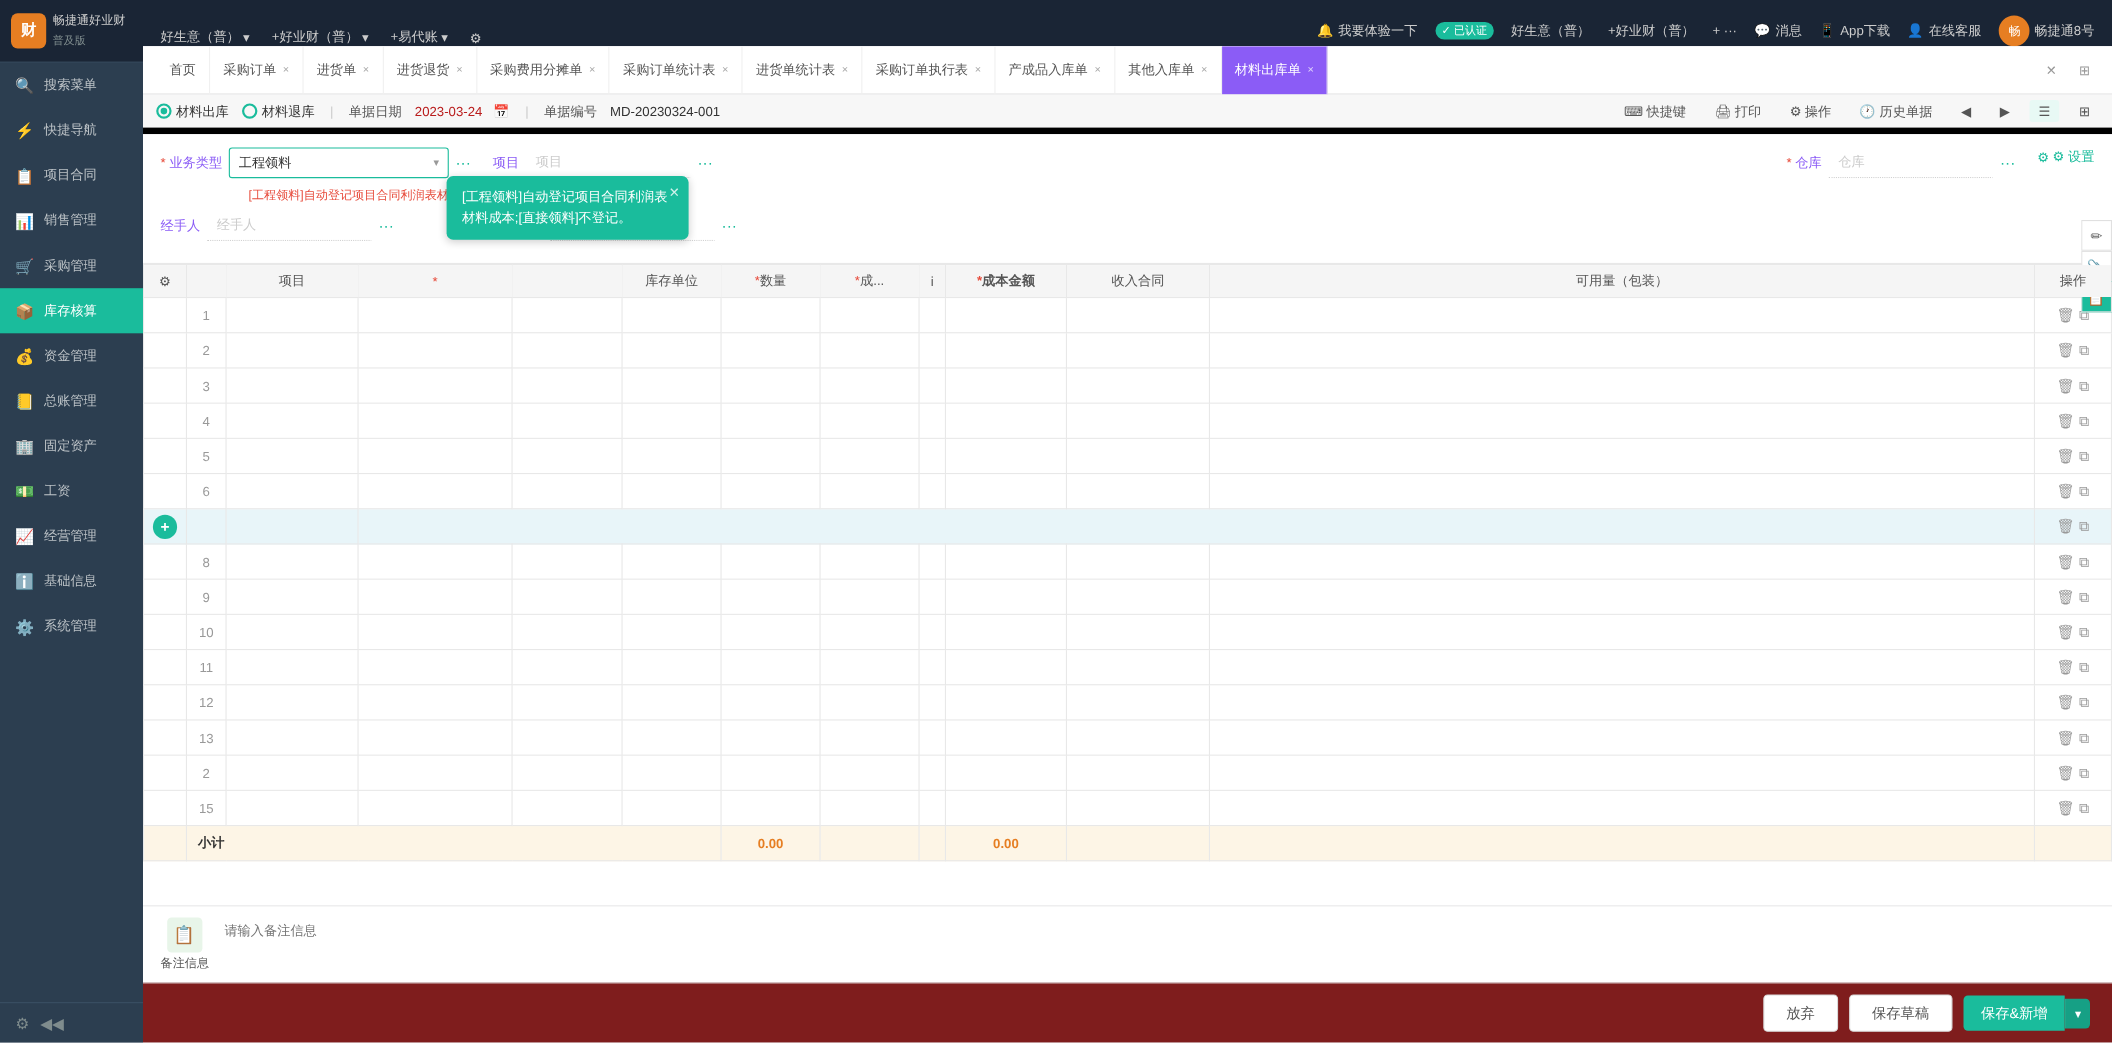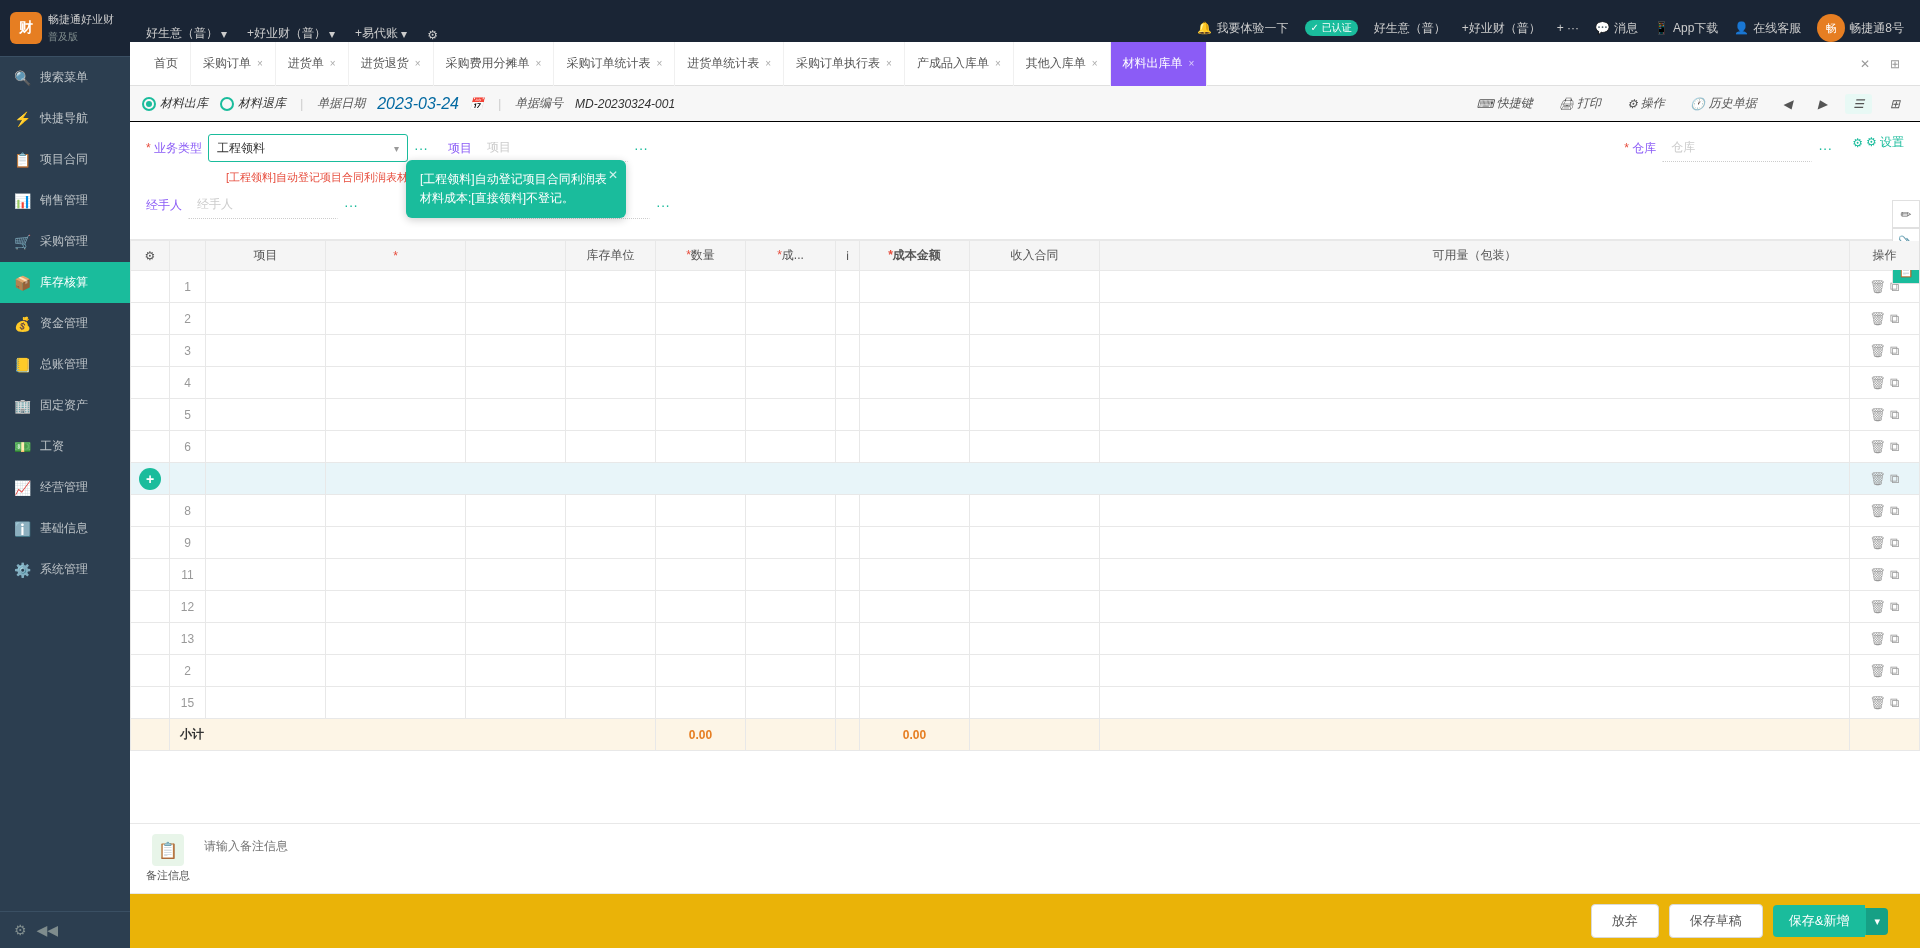--- a/index.html
+++ b/index.html
@@ -23,21 +23,21 @@
 
     
     .main-content { flex: 1; display: flex; flex-direction: column; overflow: hidden; }
 
     
     .top-nav { background: #fff; border-bottom: 1px solid #e0e0e0; padding: 0 12px; height: 44px; display: flex; align-items: center; gap: 0; flex-shrink: 0; }
     .top-nav-right { margin-left: auto; display: flex; align-items: center; gap: 4px; }
     .top-nav-close-btn { padding: 4px 8px; cursor: pointer; color: #999; }
 
     
-    .action-bar { background: #f7f7f7; border-bottom: 1px solid #000000; padding: 0 12px; height: 36px; display: flex; align-items: center; gap: 8px; flex-shrink: 0; font-style: italic; }
+    .action-bar { background: #f7f7f7; border-bottom: 6px solid #000000; padding: 0 12px; height: 36px; display: flex; align-items: center; gap: 8px; flex-shrink: 0; }
     .action-bar-right { margin-left: auto; display: flex; align-items: center; gap: 10px; }
     .action-btn { display: flex; align-items: center; gap: 3px; padding: 3px 8px; cursor: pointer; color: #555; font-size: 12px; border-radius: 3px; }
 
     
     .form-area { background: #fff; padding: 12px 16px; border-bottom: 1px solid #e8e8e8; flex-shrink: 0; }
     .form-row { display: flex; align-items: flex-start; gap: 20px; margin-bottom: 8px; flex-wrap: wrap; }
     .form-field { display: flex; align-items: center; gap: 6px; min-width: 280px; }
     .form-label { color: #8b5cf6; font-size: 12px; white-space: nowrap; }
     .form-label.required::before { content: "* "; color: #e74c3c; }
     .form-select { border: 1px solid #1abc9c; border-radius: 3px; padding: 4px 8px; font-size: 12px; width: 180px; height: 28px; background: #fff; cursor: pointer; display: flex; align-items: center; justify-content: space-between; }
@@ -67,21 +67,21 @@
     .subtotal-row td.num { color: #e67e22; }
 
     
     .notes-area { background: #fff; border-top: 1px solid #e8e8e8; padding: 10px 16px; display: flex; align-items: flex-start; gap: 10px; flex-shrink: 0; min-height: 70px; }
     .notes-icon-wrap { display: flex; flex-direction: column; align-items: center; gap: 2px; }
     .notes-icon { width: 32px; height: 32px; background: #e8f5e9; border-radius: 4px; display: flex; align-items: center; justify-content: center; color: #4CAF50; font-size: 16px; }
     .notes-label { font-size: 11px; color: #555; }
     .notes-input { flex: 1; border: none; outline: none; color: #ccc; font-size: 12px; resize: none; padding: 4px; }
 
     
-    .bottom-bar { background: #eab308; border-top: 1px solid #e8e8e8; padding: 10px 32px; display: flex; align-items: center; justify-content: flex-end; gap: 10px; flex-shrink: 0; }
+    .bottom-bar { background: #7f1d1d; border-top: 1px solid #e8e8e8; padding: 10px 20px; display: flex; align-items: center; justify-content: flex-end; gap: 10px; flex-shrink: 0; }
     .btn { padding: 7px 20px; border-radius: 4px; cursor: pointer; font-size: 13px; border: 1px solid #d9d9d9; background: #fff; color: #555; }
     .btn-primary-split { display: flex; align-items: center; }
     .btn-primary-split .main-part { background: #1abc9c; color: white; padding: 7px 16px; border-radius: 4px 0 0 4px; cursor: pointer; font-size: 13px; text-align: center; }
     .btn-primary-split .arrow-part { background: #16a085; color: white; padding: 7px 8px; border-radius: 0 4px 4px 0; cursor: pointer; border-left: 1px solid #1abc9c; font-size: 11px; }
 
     
     .header-bar { background: #1a2535; color: #fff; height: 42px; display: flex; align-items: flex-end; padding: 0 16px; gap: 20px; flex-shrink: 0; }
     .header-nav-item { font-size: 12px; color: #ccc; cursor: pointer; display: flex; align-items: center; gap: 3px; }
     .header-right { margin-left: auto; display: flex; align-items: center; gap: 16px; }
     .header-right-item { font-size: 12px; color: #ccc; cursor: pointer; display: flex; align-items: center; gap: 4px; }
@@ -294,21 +294,21 @@
           <div class="radio-circle checked"></div>
           <span>材料出库</span>
         </label>
         <label class="radio-item">
           <div class="radio-circle"></div>
           <span>材料退库</span>
         </label>
       </div>
       <span style="color:#ccc; margin: 0 6px;">|</span>
       <span style="color:#555; font-size:12px;">单据日期</span>
-      <span style="color:#0369a1; font-size:16px; margin-left:4px; cursor:pointer;">2023-03-24</span>
+      <span style="color:#b91c1c; font-size:12px; margin-left:4px; cursor:pointer;">2023-03-24</span>
       <span style="cursor:pointer; color:#1abc9c; margin-left:2px;">📅</span>
       <span style="color:#ccc; margin: 0 6px;">|</span>
       <span style="color:#555; font-size:12px;">单据编号</span>
       <span style="color:#333; font-size:12px; margin-left:4px; cursor:pointer;">MD-20230324-001</span>
       <div class="action-bar-right">
         <div class="action-btn">
           <span>⌨</span>
           <span>快捷键</span>
         </div>
         <div class="action-btn">
@@ -595,20 +595,40 @@
             <td></td>
             <td>
                 <div class="table-icon-cell">
                   <span class="tbl-icon">🗑</span>
                   <span class="tbl-icon">⧉</span>
                 </div>
               </td>
           </tr>
           <tr>
             <td></td>
+            <td class="row-num">10</td>
+            <td></td>
+            <td></td>
+            <td></td>
+            <td></td>
+            <td></td>
+            <td></td>
+            <td></td>
+            <td></td>
+            <td></td>
+            <td></td>
+            <td>
+                <div class="table-icon-cell">
+                  <span class="tbl-icon">🗑</span>
+                  <span class="tbl-icon">⧉</span>
+                </div>
+              </td>
+          </tr>
+          <tr>
+            <td></td>
             <td class="row-num">11</td>
             <td></td>
             <td></td>
             <td></td>
             <td></td>
             <td></td>
             <td></td>
             <td></td>
             <td></td>
             <td></td>

